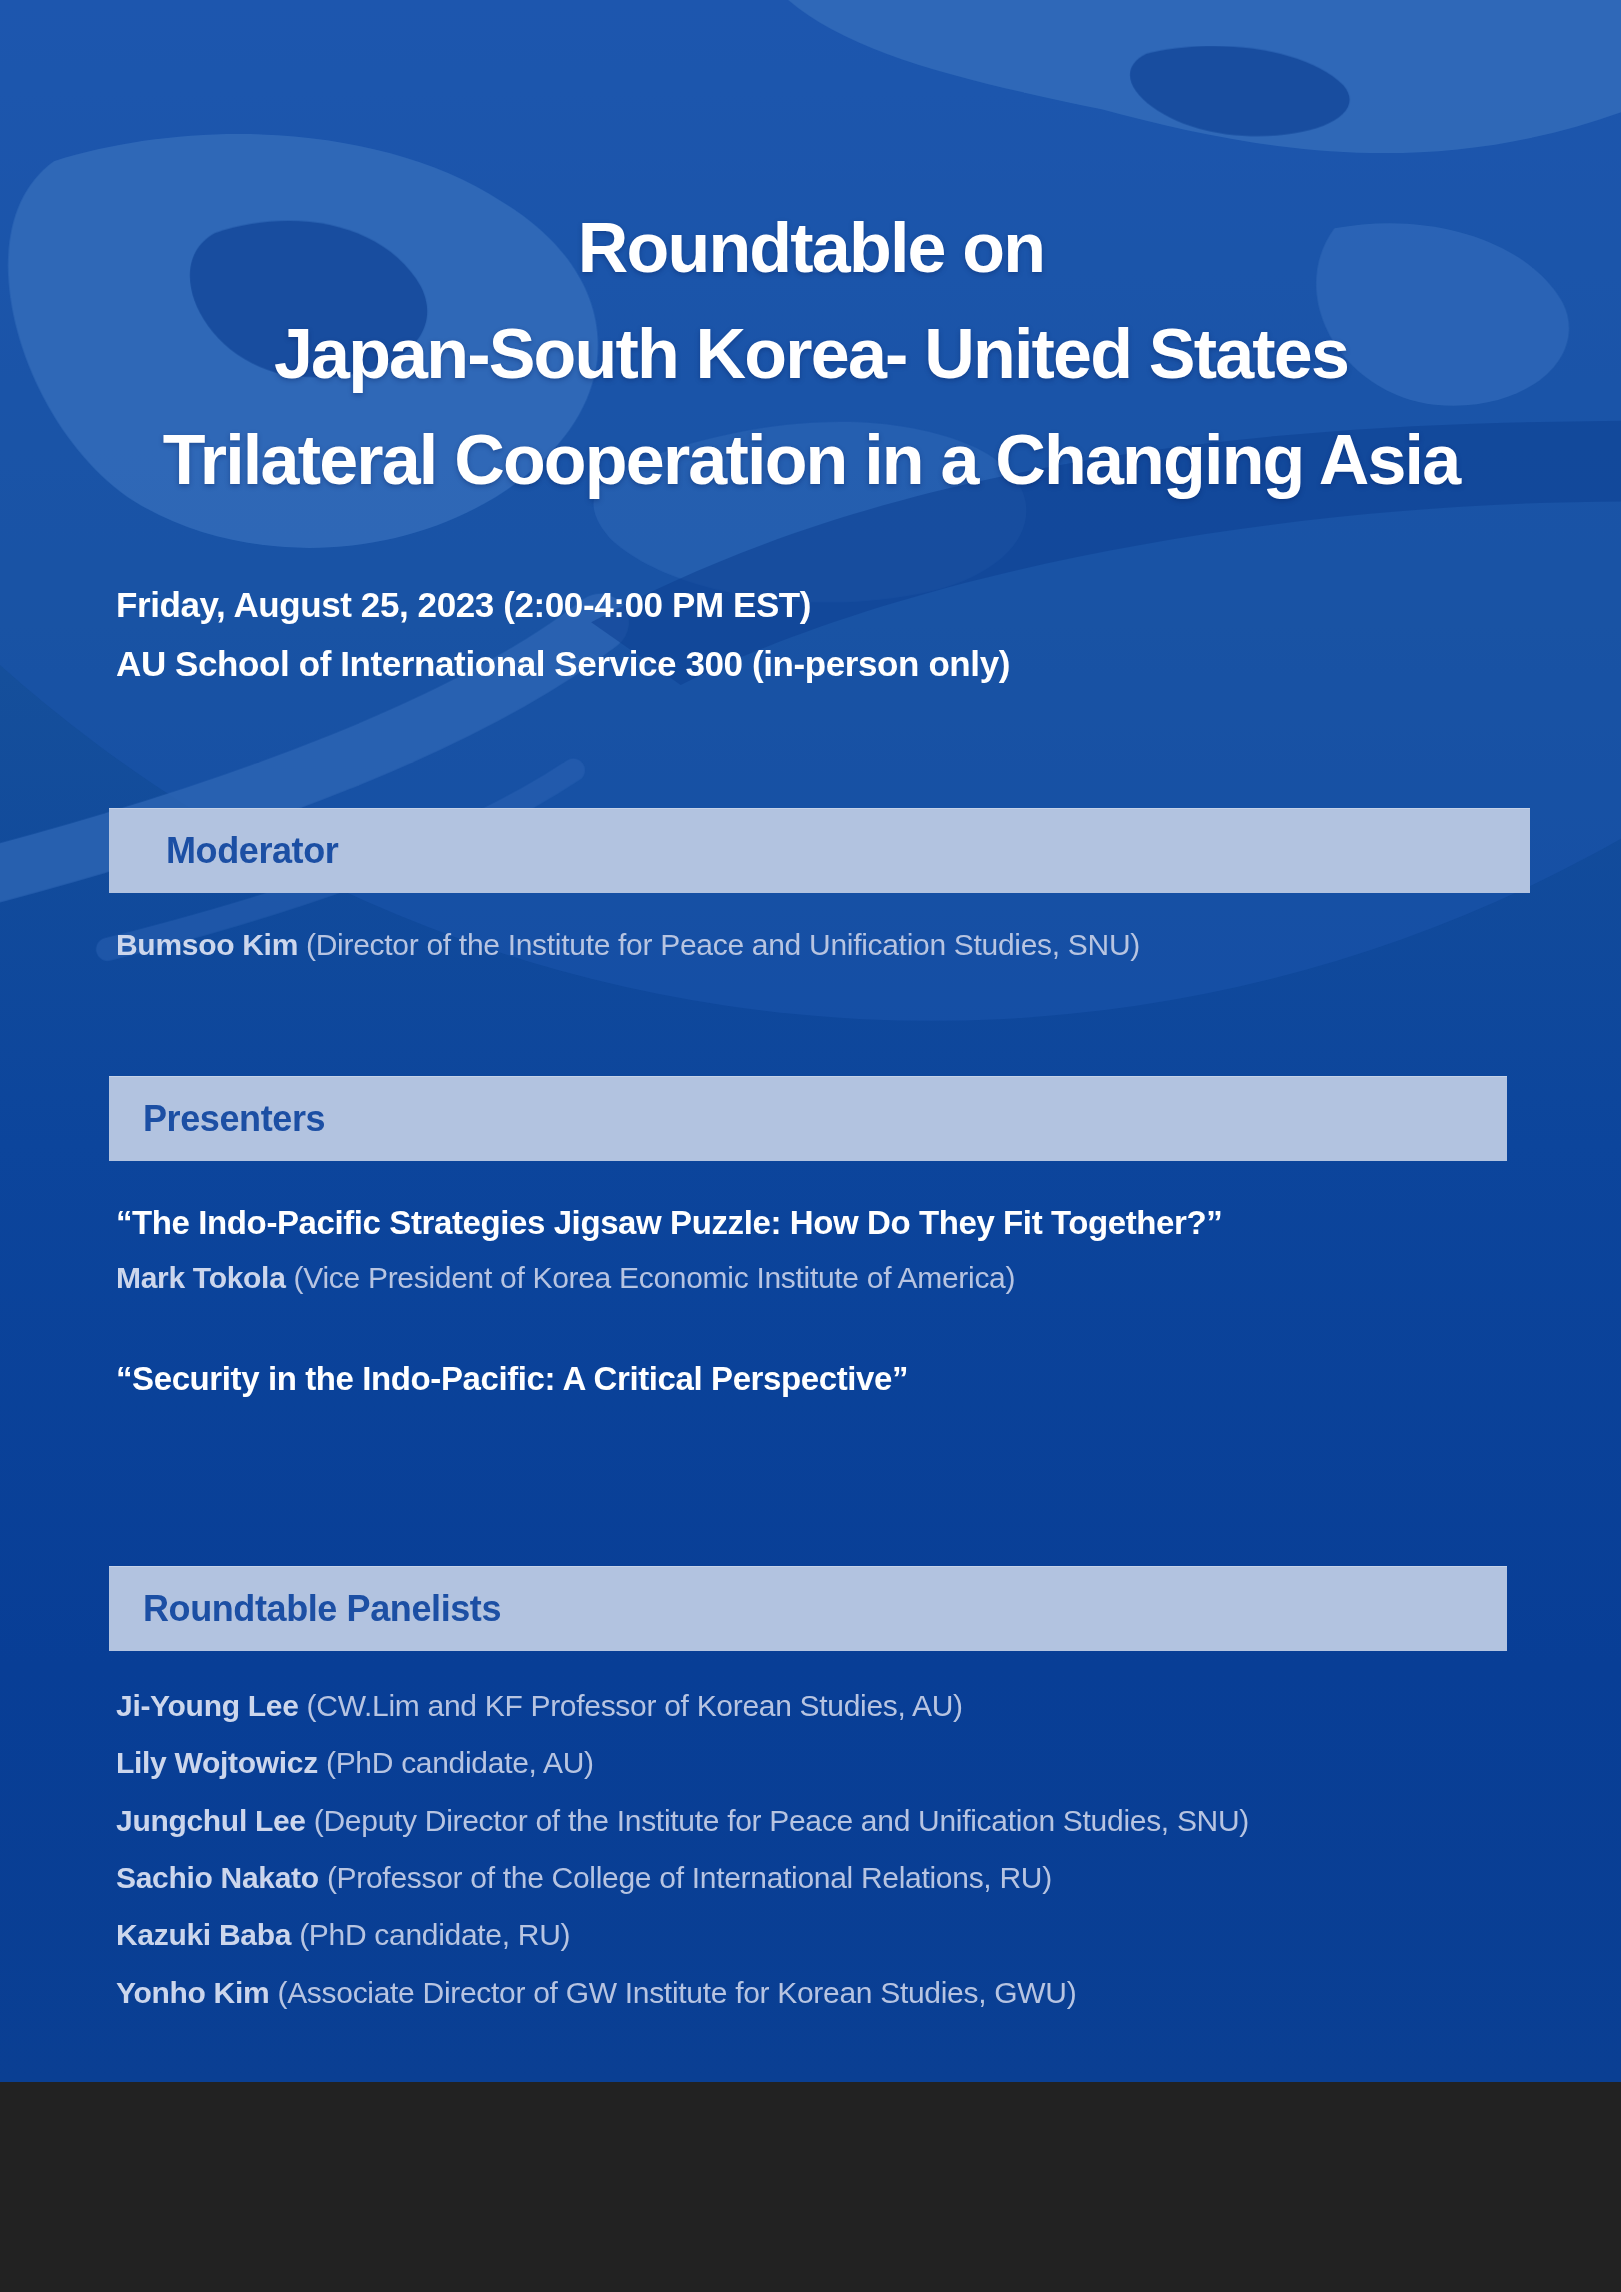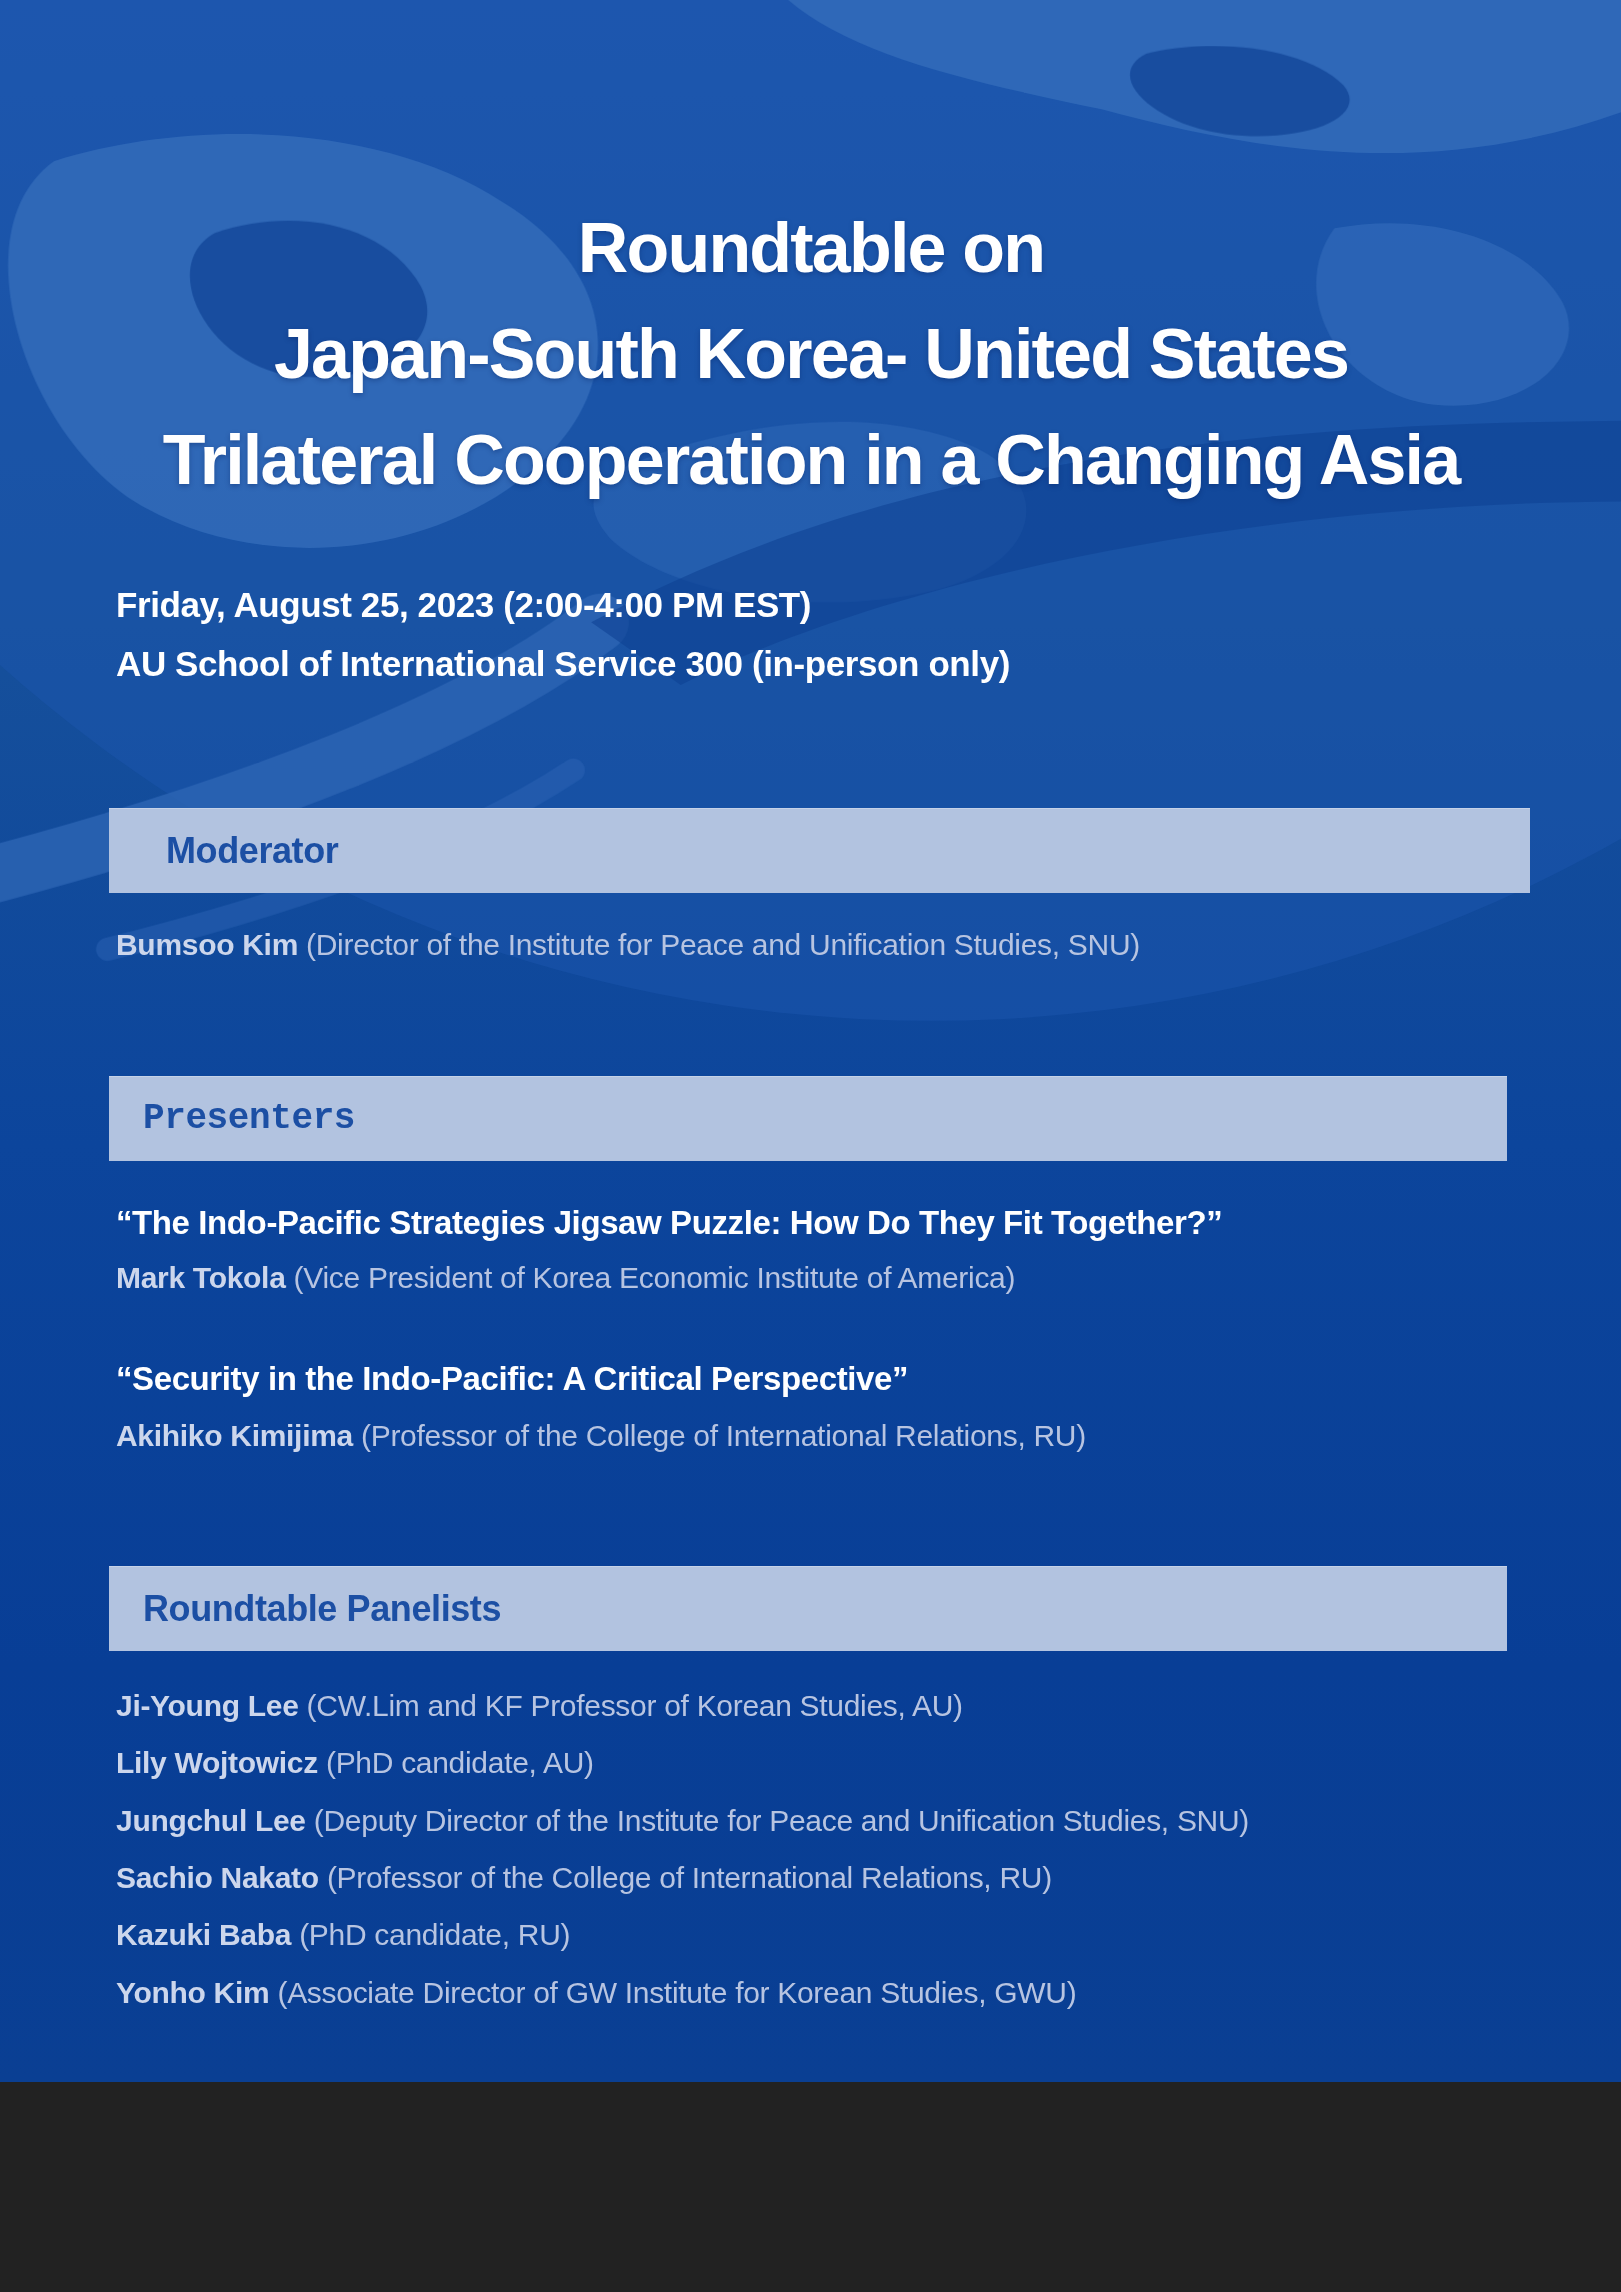--- a/index.html
+++ b/index.html
@@ -91,35 +91,31 @@
   </div>
 
   <div class="band" style="top:808px;padding-left:23px;">
     <span class="band-label">Moderator</span>
   </div>
   <div class="person-line" style="top:928px;">
     <span class="pname">Bumsoo Kim</span>
     <span>(Director of the Institute for Peace and Unification Studies, SNU)</span>
   </div>
 
-  <div class="band" style="top:1076px;font-family:Liberation Mono, monospace;">
+  <div class="band" style="top:1076px;">
     <span class="band-label">Presenters</span>
   </div>
 
   <div class="talk-title" style="top:1204px;">“The Indo-Pacific Strategies Jigsaw Puzzle: How Do They Fit Together?”</div>
   <div class="person-line" style="top:1261px;">
     <span class="pname">Mark Tokola</span>
     <span>(Vice President of Korea Economic Institute of America)</span>
   </div>
 
   <div class="talk-title" style="top:1360px;">“Security in the Indo-Pacific: A Critical Perspective”</div>
-  <div class="person-line" style="top:1419px;">
-    <span class="pname">Akihiko Kimijima</span>
-    <span>(Professor of the College of International Relations, RU)</span>
-  </div>
 
   <div class="band" style="top:1566px;">
     <span class="band-label">Roundtable Panelists</span>
   </div>
 
   <div class="person-line" style="top:1689px;">
     <span class="pname">Ji-Young Lee</span>
     <span>(CW.Lim and KF Professor of Korean Studies, AU)</span>
   </div>
   <div class="person-line" style="top:1746px;">

